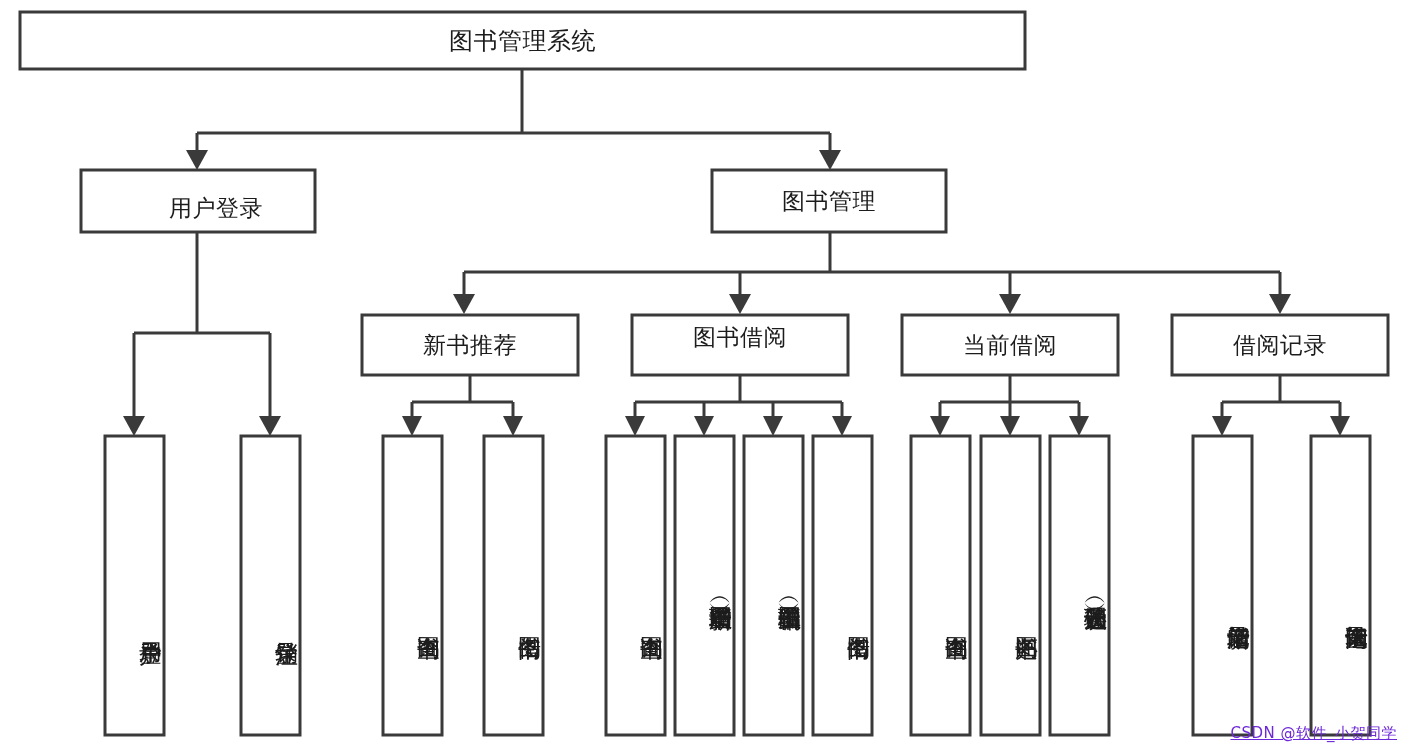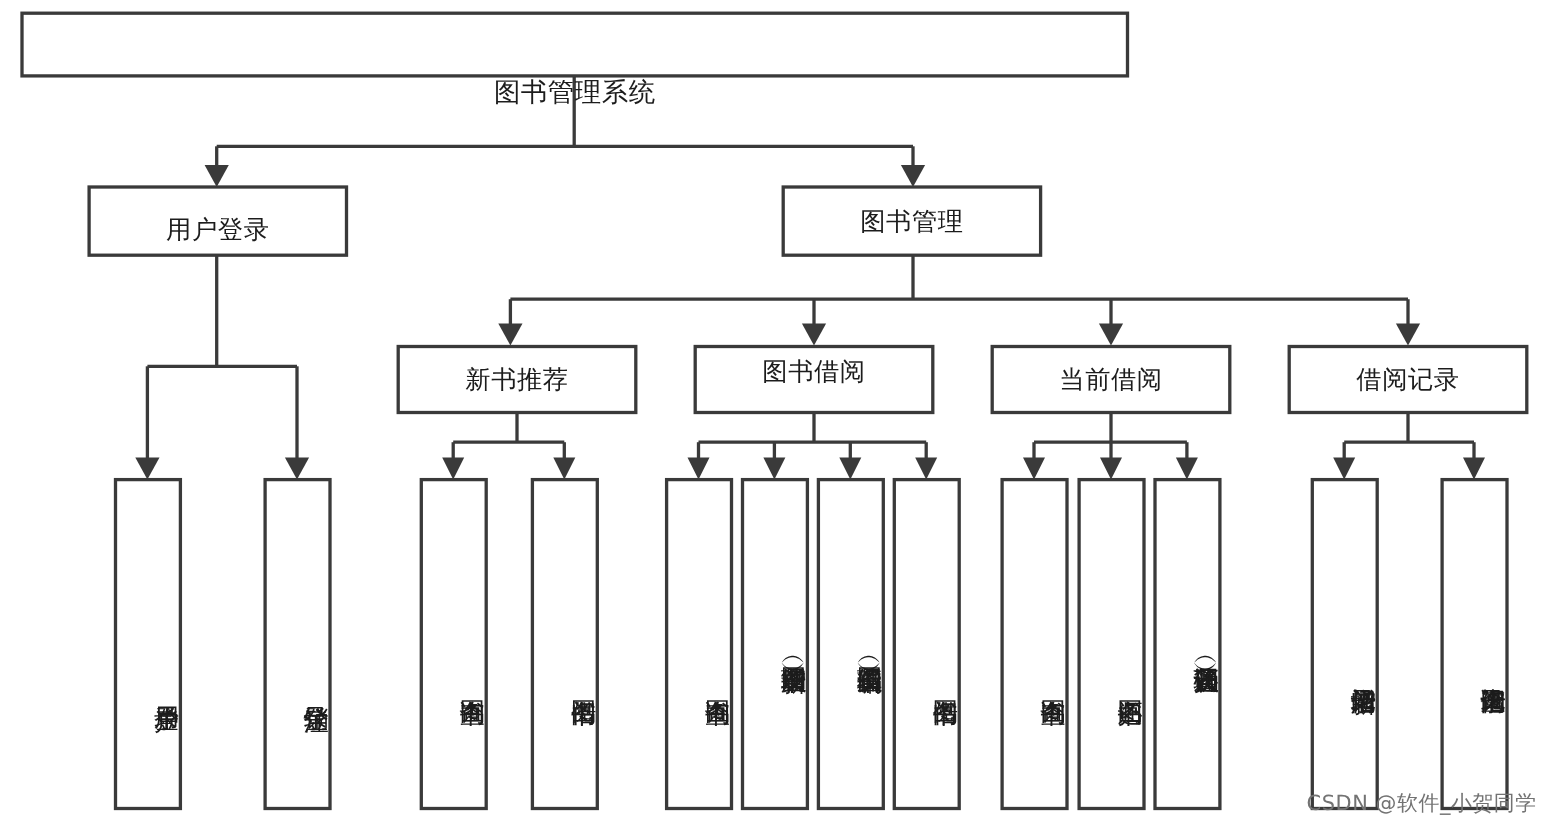--- a/index.html
+++ b/index.html
@@ -66,25 +66,26 @@
     line-height: 1.18;
     writing-mode: vertical-rl;
     text-orientation: upright;
     white-space: nowrap;
     pointer-events: none;
   }
   .watermark {
     position: absolute;
     right: 8px;
     bottom: 4px;
-    color: #737373;
-    font-size: 19px;
+    color: #6d28d9;
+    font-size: 15px;
     letter-spacing: 0.5px;
     white-space: nowrap;
     pointer-events: none;
+    text-decoration: underline;
   }
 </style>
 </head>
 <body>
 
 <div id="diagram-root">
 
   <svg class="diagram-canvas" viewBox="0 0 1405 747" xmlns="http://www.w3.org/2000/svg">
     <defs>
       <marker id="arrow" viewBox="0 0 12 12" refX="6" refY="10.5" markerWidth="12" markerHeight="12" orient="auto-start-reverse" markerUnits="userSpaceOnUse">
@@ -188,23 +189,23 @@
 
       <rect class="node-box" x="911" y="436" width="59" height="299"></rect>
       <rect class="node-box" x="981" y="436" width="59" height="299"></rect>
       <rect class="node-box" x="1050" y="436" width="59" height="299"></rect>
 
       <rect class="node-box" x="1193" y="436" width="59" height="299"></rect>
       <rect class="node-box" x="1311" y="436" width="59" height="299"></rect>
     </g>
   </svg>
 
-  <div class="h-label title-label" style="left:20px; top:12px; width:1005px; height:57px;margin-top:43px;">图书管理系统</div>
-
-  <div class="h-label" style="left:81px; top:170px; width:234px; height:76px;">用户登录</div>
+  <div class="h-label title-label" style="left:20px; top:12px; width:1005px; height:57px;">图书管理系统</div>
+
+  <div class="h-label" style="left:81px; top:170px; width:234px; height:76px;padding-left:18px;">用户登录</div>
   <div class="h-label" style="left:712px; top:170px; width:234px; height:62px;border-radius:11px;">图书管理</div>
 
   <div class="h-label" style="left:362px; top:315px; width:216px; height:60px;">新书推荐</div>
   <div class="h-label" style="left:632px; top:315px; width:216px; height:45px;">图书借阅</div>
   <div class="h-label" style="left:1172px; top:315px; width:216px; height:60px;">借阅记录</div>
   <div class="h-label" style="left:902px; top:315px; width:216px; height:60px;">当前借阅</div>
 
   <div class="v-label" style="left:105px; top:524px; width:59px; height:200px;">用户登录</div>
   <div class="v-label" style="left:241px; top:524px; width:59px; height:200px;">注销登录</div>
 

